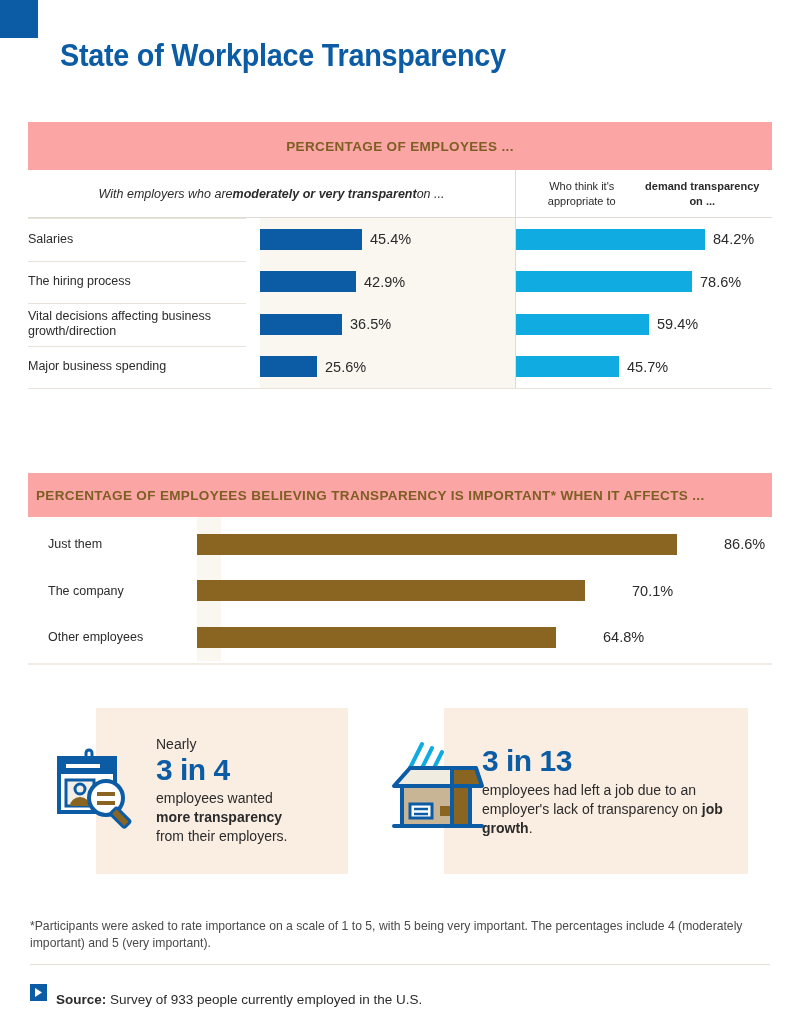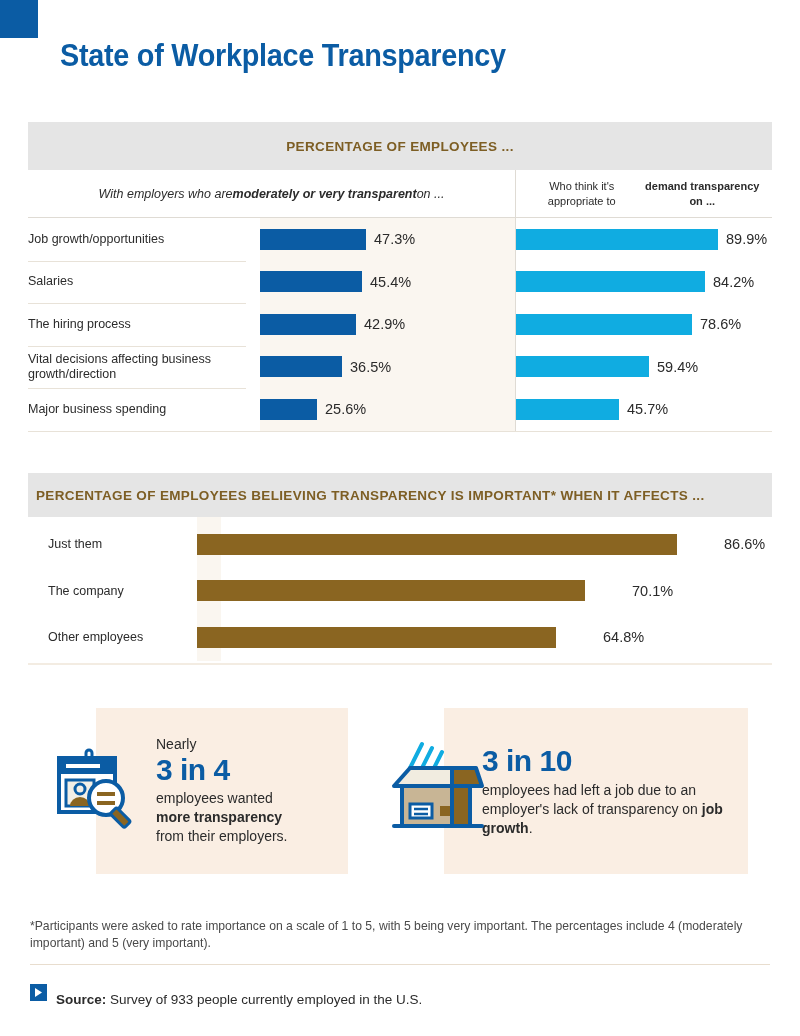--- a/index.html
+++ b/index.html
@@ -21,21 +21,21 @@
     position: absolute; left: 60px; top: 38px;
     font-size: 31px; font-weight: 700; letter-spacing: -0.3px;
     color: #0b5ca4;
     font-family: "Liberation Sans Narrow", "Liberation Sans", sans-serif;
     transform: scaleX(0.93); transform-origin: left center;
     white-space: nowrap;
   }
 
   
   .band {
-    background: #e5e5e5;
+    background: #fca5a5;
     color: #7d5e24;
     font-size: 13.5px; font-weight: 700; letter-spacing: 0.35px;
     display: flex; align-items: center;
     transform-origin: left center;
     text-align: right;
   }
 
   
   #sec1 { position: absolute; left: 28px; top: 122px; width: 744px; }
   #sec1-band { height: 48px; justify-content: center; }
@@ -173,32 +173,20 @@
         <span>Who think it's appropriate to </span>
           <b>demand transparency on ...</b>
       </div>
       <div class="vdiv"></div>
     </div>
 
     <div id="sec1-rows">
       <div class="colshade"></div>
       <div class="colshade2"></div>
 
-      <div class="r1row first">
-
-        <div class="lbl">Job growth/opportunities</div>
-        <div class="barwrap left">
-          <div class="bar blue" style="width:106px"></div>
-          <div class="val">47.3%</div>
-        </div>
-        <div class="barwrap right">
-          <div class="bar cyan" style="width:202px"></div>
-          <div class="val">89.9%</div>
-        </div>
-      </div>
 
       <div class="r1row">
         <div class="lblsep"></div>
         <div class="lbl">Salaries</div>
         <div class="barwrap left">
           <div class="bar blue" style="width:102px"></div>
           <div class="val">45.4%</div>
         </div>
         <div class="barwrap right">
           <div class="bar cyan" style="width:189px"></div>
@@ -310,21 +298,21 @@
 
       <circle cx="56" cy="54" r="17" fill="#ffffff" stroke="#0b5ca4" stroke-width="4"></circle>
       <rect x="47" y="48" width="18" height="4" fill="#8a6521"></rect>
       <rect x="47" y="57" width="18" height="4" fill="#8a6521"></rect>
       <rect x="66" y="64" width="9" height="20" rx="2" fill="#8a6521" stroke="#0b5ca4" stroke-width="3" transform="rotate(-45 70 74)"></rect>
     </svg>
   </div>
 
   <div id="card2" class="card">
     <div class="card-text">
-      <div class="bignum">3 in 10</div>
+      <div class="bignum">3 in 13</div>
       <div class="cardbody"><span>employees had left a job due to an employer's lack of transparency on </span><b>job growth</b><span>.</span></div>
     </div>
   </div>
 
   <div id="icon2" class="card-icon">
     <svg viewBox="0 0 108 108" width="108" height="108" aria-hidden="true">
 
       <g stroke="#10ace1" stroke-width="4" stroke-linecap="round">
         <line x1="36" y1="10" x2="24" y2="34"></line>
         <line x1="46" y1="14" x2="34" y2="38"></line>

